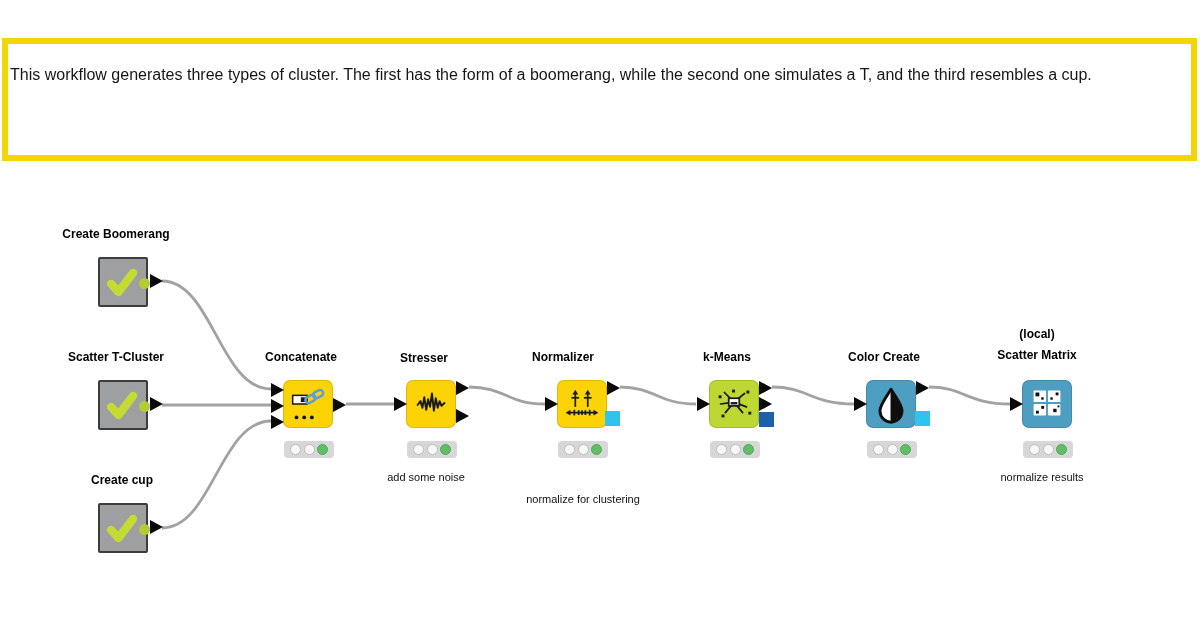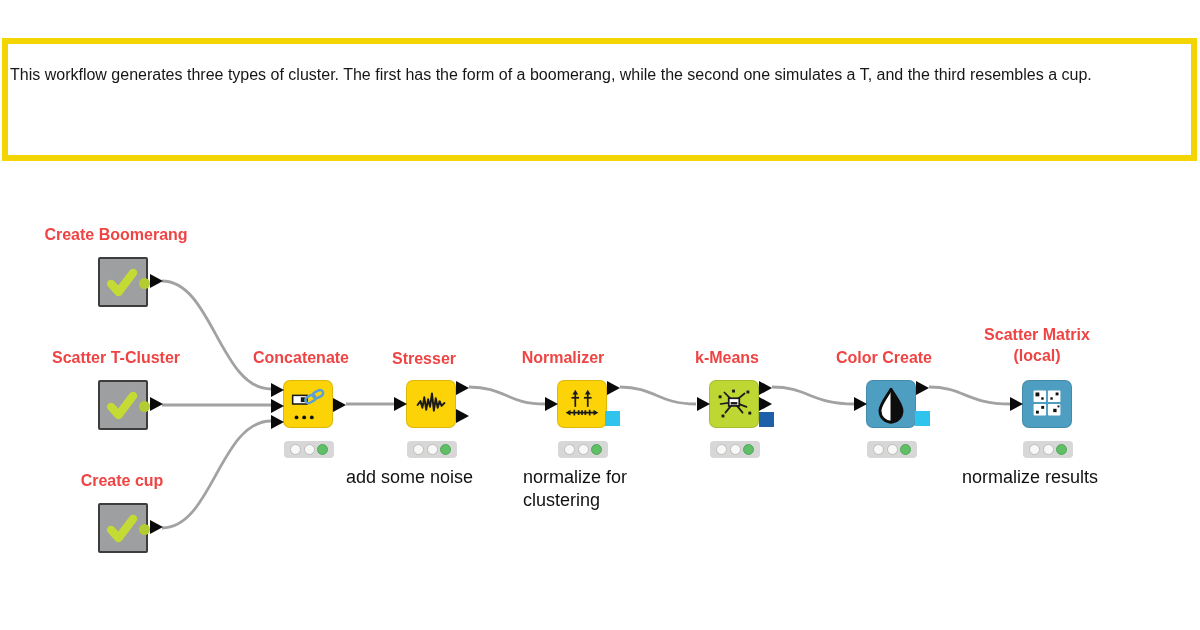--- a/index.html
+++ b/index.html
@@ -16,21 +16,21 @@
     margin:19px 10px 14px 2px;max-width:1118px;
     font-size:16px;line-height:23px;color:#161616;
   }
   
   svg.wires{position:absolute;left:0;top:0;width:1200px;height:630px;}
   svg.wires path{stroke:#A2A2A2;stroke-width:2.8;fill:none;}
   
   .node{position:absolute;}
   .nlabel{
     position:absolute;width:170px;text-align:center;
-    font-weight:bold;font-size:16px;line-height:21px;color:#ef4444;white-space:nowrap;
+    font-weight:bold;font-size:12px;line-height:21px;color:#000000;white-space:nowrap;
   }
   .nlabel.two{white-space:normal;}
   .body{
     position:absolute;width:50px;height:48px;border-radius:7px;
     box-sizing:border-box;
   }
   .body.gray{
     width:50px;height:50px;border-radius:2px;
     background:#9E9FA0;border:2.5px solid #3D3D3D;
   }
@@ -57,21 +57,21 @@
   .tlight{
     position:absolute;top:60px;left:0;width:50px;height:17px;border-radius:4px;
     background:#D7D7D7;display:flex;align-items:center;justify-content:center;gap:2.5px;
   }
   .tlight .dot{
     width:11px;height:11px;border-radius:50%;
     background:#F8F8F6;border:1px solid #BDBDBD;box-sizing:border-box;
   }
   .tlight .dot.on{background:#5FBE66;border-color:#4FA957;}
   .sublabel{
-    position:absolute;font-size:18px;line-height:23px;color:#111;
+    position:absolute;text-align:center;font-size:11px;line-height:23px;color:#111;
   }
 </style>
 </head>
 <body>
 
 <div class="canvas">
 
   <div class="annotation">
     <div class="atext">This workflow generates three types of cluster. The first has the form of a boomerang, while the second one simulates a T, and the third resembles a cup.</div>
   </div>
@@ -187,21 +187,21 @@
       </svg>
       <span class="tri in" style="top:16px"></span>
       <span class="tri out" style="top:-0.5px"></span>
       <span class="psquare cyan" style="right:-14px;top:30px"></span>
       <div class="tlight">
         <span class="dot"></span>
         <span class="dot"></span>
         <span class="dot on"></span>
       </div>
     </div>
-    <div class="sublabel" style="left:523px;top:466px;width:120px">normalize for clustering</div>
+    <div class="sublabel" style="left:523px;top:488px;width:120px">normalize for clustering</div>
   </div>
 
   <div class="node">
     <div class="nlabel" style="left:642px;top:347px">k-Means</div>
     <div class="body lime" style="left:709px;top:380px">
       <svg class="icon" viewBox="0 0 50 48">
         <g stroke="#1a1a1a" stroke-width="1.8" stroke-linecap="round">
           <line x1="25" y1="22" x2="15" y2="12"></line>
           <line x1="25" y1="22" x2="36" y2="13"></line>
           <line x1="25" y1="22" x2="38" y2="27"></line>
@@ -249,22 +249,22 @@
       <div class="tlight">
         <span class="dot"></span>
         <span class="dot"></span>
         <span class="dot on"></span>
       </div>
     </div>
   </div>
 
   <div class="node">
     <div class="nlabel two" style="left:952px;top:324px">
+      <div>(local)</div>
       <div>Scatter Matrix</div>
-      <div>(local)</div>
     </div>
     <div class="body blue" style="left:1022px;top:380px">
       <svg class="icon" viewBox="0 0 50 48">
         <g fill="#fff">
           <rect x="11" y="10" width="13" height="12" rx="1"></rect>
           <rect x="26" y="10" width="13" height="12" rx="1"></rect>
           <rect x="11" y="24" width="13" height="12" rx="1"></rect>
           <rect x="26" y="24" width="13" height="12" rx="1"></rect>
         </g>
         <g fill="#111">

